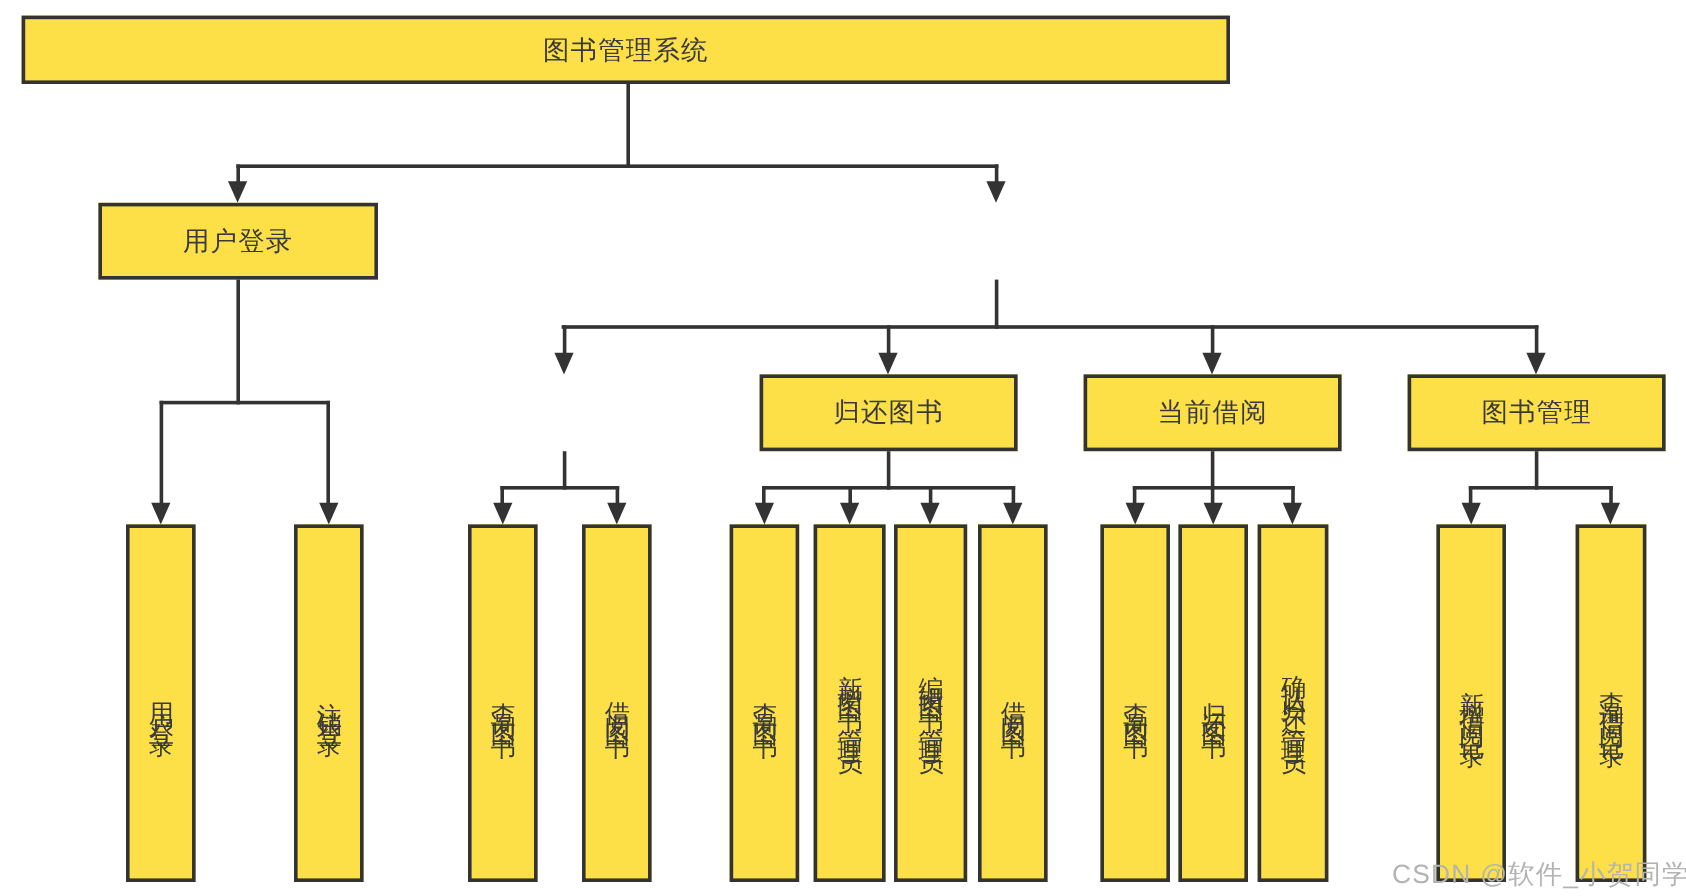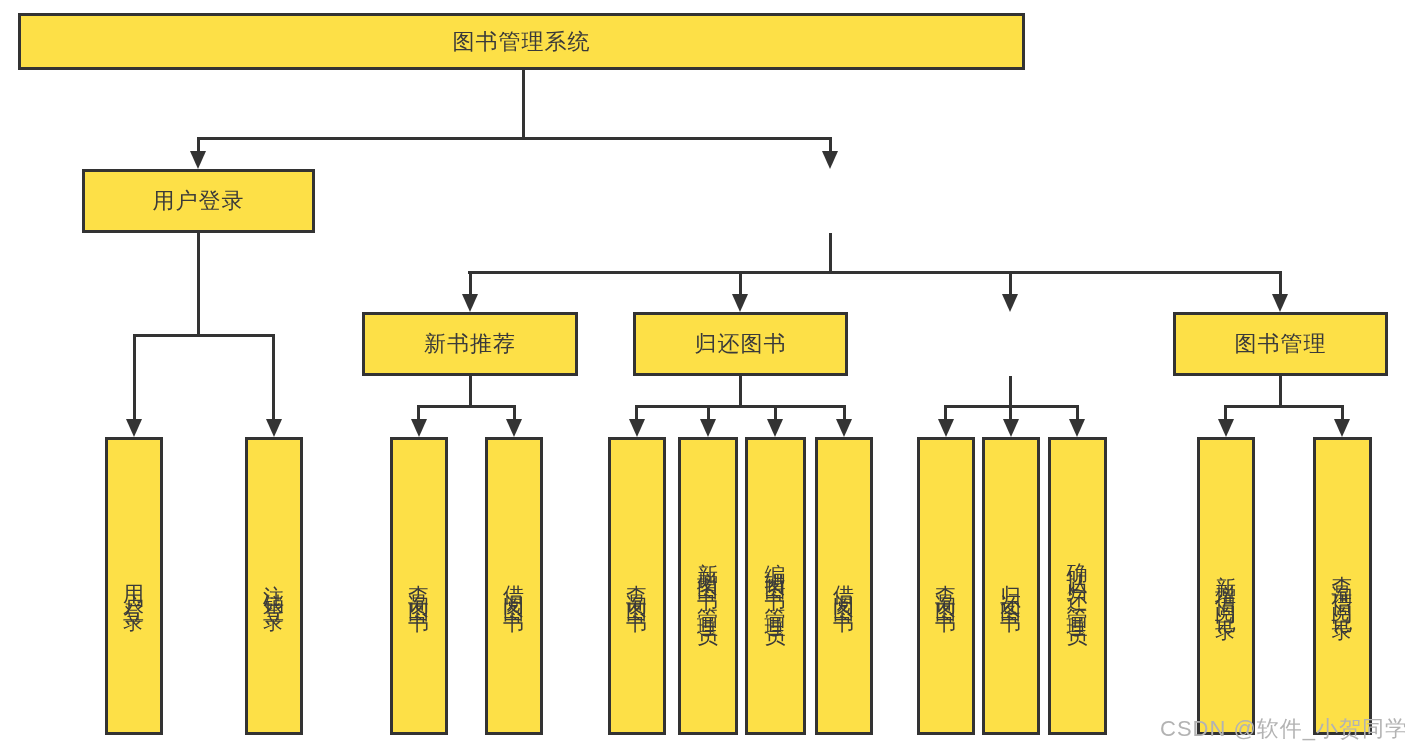--- a/index.html
+++ b/index.html
@@ -72,22 +72,22 @@
 </style>
 </head>
 <body>
 
 <div class="canvas">
 
   <div class="box h" id="b-root">图书管理系统</div>
 
   <div class="box h" id="b-user-login">用户登录</div>
 
-  <div class="box h" id="b-new-rec">新书推荐</div>
   <div class="box h" id="b-book-borrow">归还图书</div>
+  <div class="box h" id="b-cur-borrow">当前借阅</div>
   <div class="box h" id="b-borrow-rec">图书管理</div>
 
   <div class="box v" id="v-ul-login">用户登录</div>
   <div class="box v" id="v-ul-logout">注销登录</div>
 
   <div class="box v" id="v-rec-query">查询图书</div>
   <div class="box v" id="v-rec-borrow">借阅图书</div>
 
   <div class="box v" id="v-bb-query">查询图书</div>
   <div class="box v" id="v-bb-add">新增图书（管理员）</div>

